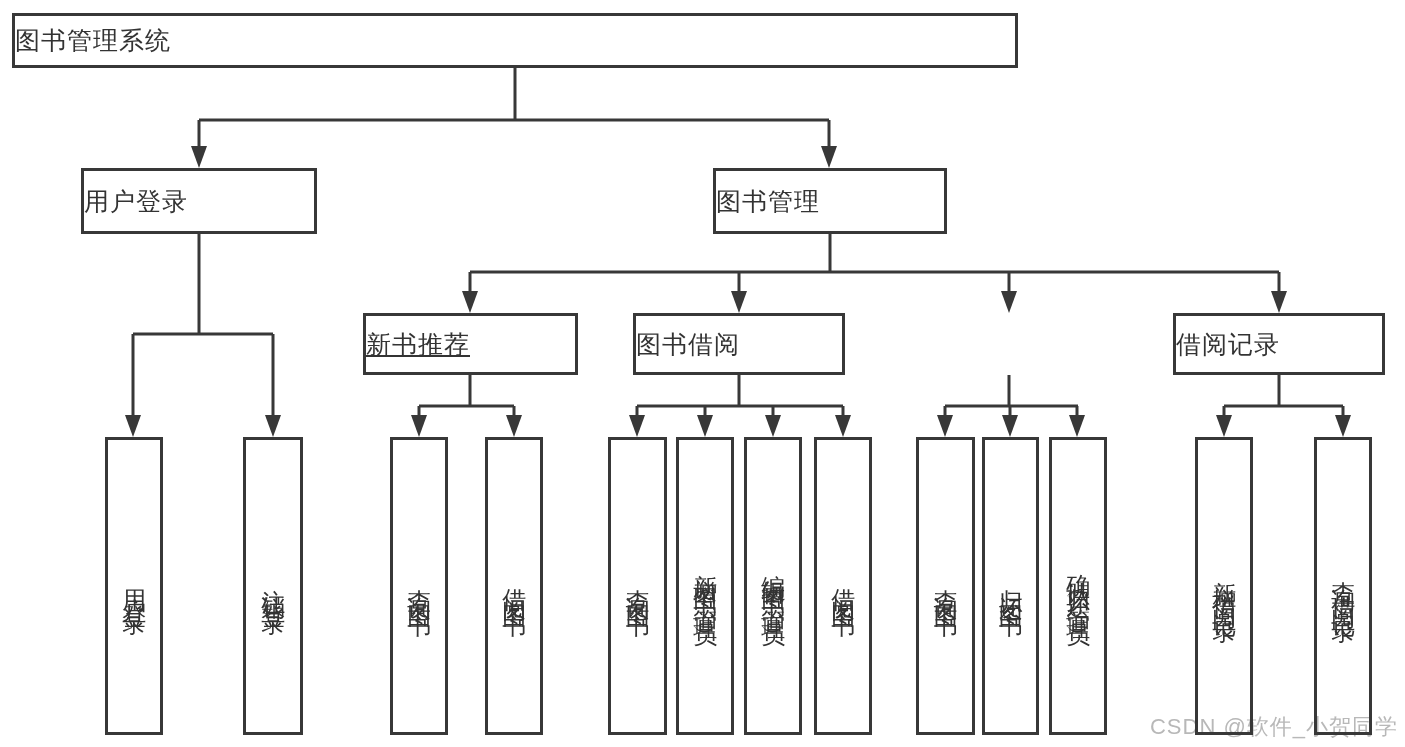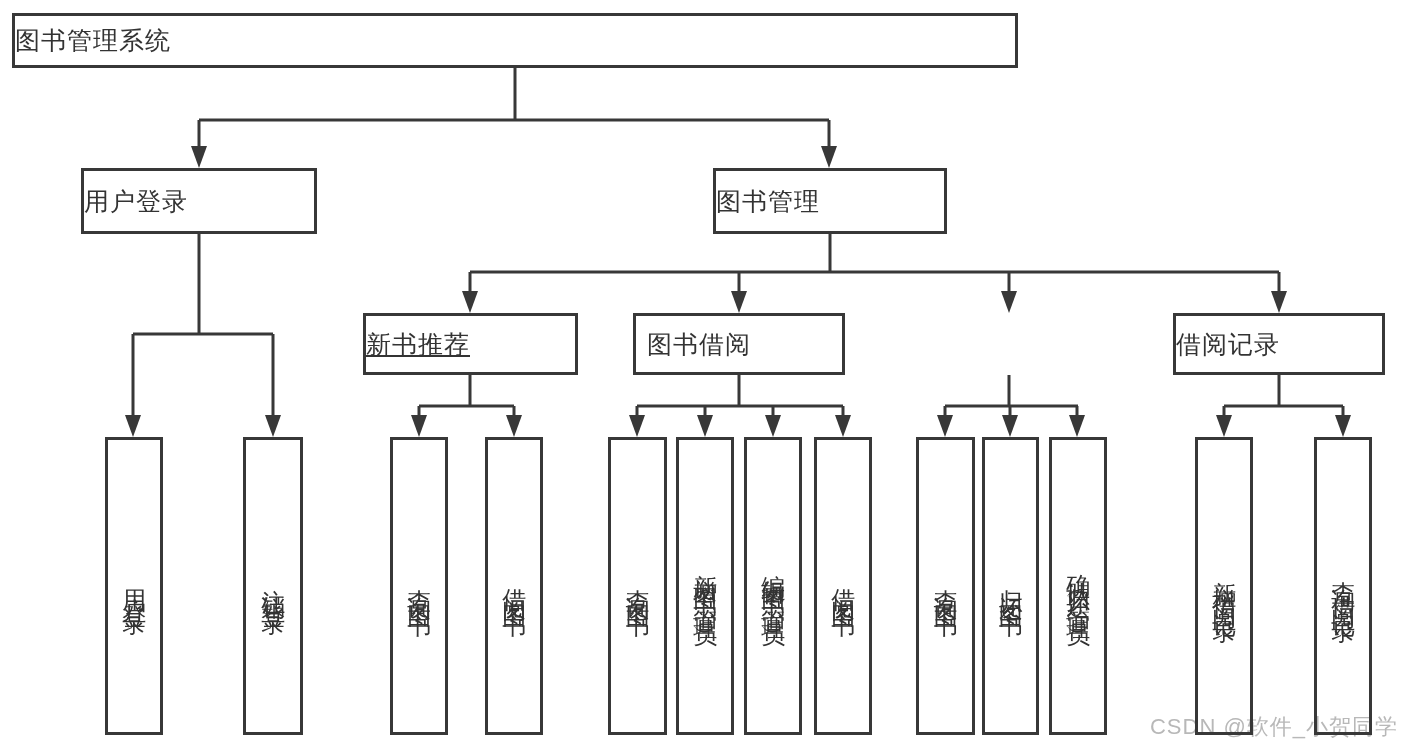--- a/index.html
+++ b/index.html
@@ -78,21 +78,21 @@
   <div class="hbox" style="left:81px;top:168px;width:236px;height:66px;">
     <span>用户登录</span>
   </div>
   <div class="hbox" style="left:713px;top:168px;width:234px;height:66px;">
     <span>图书管理</span>
   </div>
 
   <div class="hbox" style="left:363px;top:313px;width:215px;height:62px;text-decoration:underline;">
     <span>新书推荐</span>
   </div>
-  <div class="hbox" style="left:633px;top:313px;width:212px;height:62px;padding-left:11px;">
+  <div class="hbox" style="left:633px;top:313px;width:212px;height:62px;">
     <span>图书借阅</span>
   </div>
   <div class="hbox" style="left:1173px;top:313px;width:212px;height:62px;">
     <span>借阅记录</span>
   </div>
 
   <div class="leaf" style="left:105px;width:58px;">
     <span class="vtext">用户登录</span>
   </div>
   <div class="leaf" style="left:243px;width:60px;">

